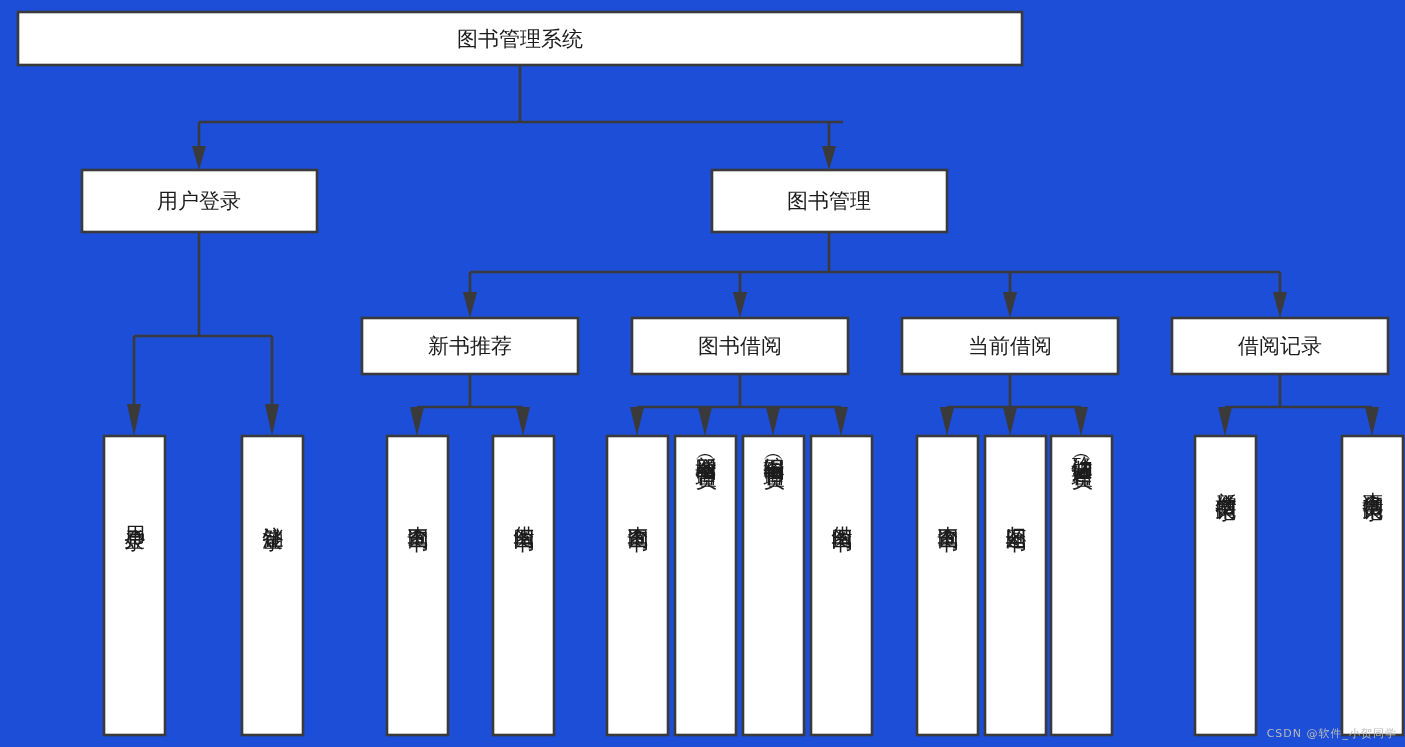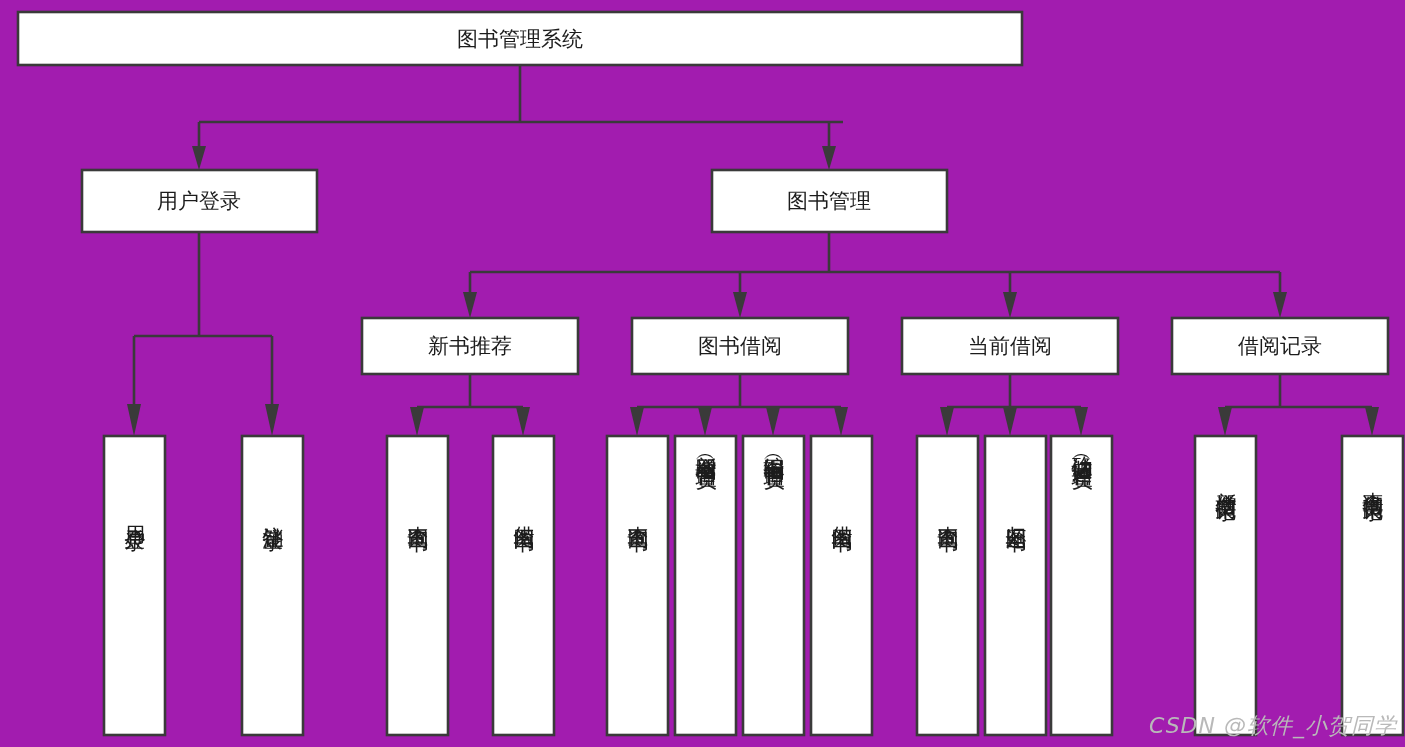--- a/index.html
+++ b/index.html
@@ -8,21 +8,21 @@
     padding: 0;
     background: #ffffff;
   }
   body {
     font-family: "DejaVu Sans", "Liberation Sans", sans-serif;
   }
   #diagram-root {
     position: relative;
     width: 1405px;
     height: 747px;
-    background: #a21caf;
+    background: #1d4ed8;
     overflow: hidden;
   }
   svg.diagram-svg {
     position: absolute;
     left: 0;
     top: 0;
     width: 1405px;
     height: 747px;
   }
   .node-box {
@@ -53,27 +53,26 @@
     fill: #1c1c1c;
     text-anchor: middle;
     writing-mode: vertical-rl;
     letter-spacing: 2px;
   }
   .watermark-text {
     position: absolute;
     right: 8px;
     bottom: 6px;
     font-family: "DejaVu Sans", "Liberation Sans", sans-serif;
-    font-size: 22px;
+    font-size: 11px;
     color: #b9b9b9;
     letter-spacing: 1px;
     white-space: nowrap;
     pointer-events: none;
     user-select: none;
-    font-style: italic;
   }
 </style>
 </head>
 <body>
 
 <div id="diagram-root">
 
   <svg class="diagram-svg" viewBox="0 0 1405 747" xmlns="http://www.w3.org/2000/svg">
 
     <g>

